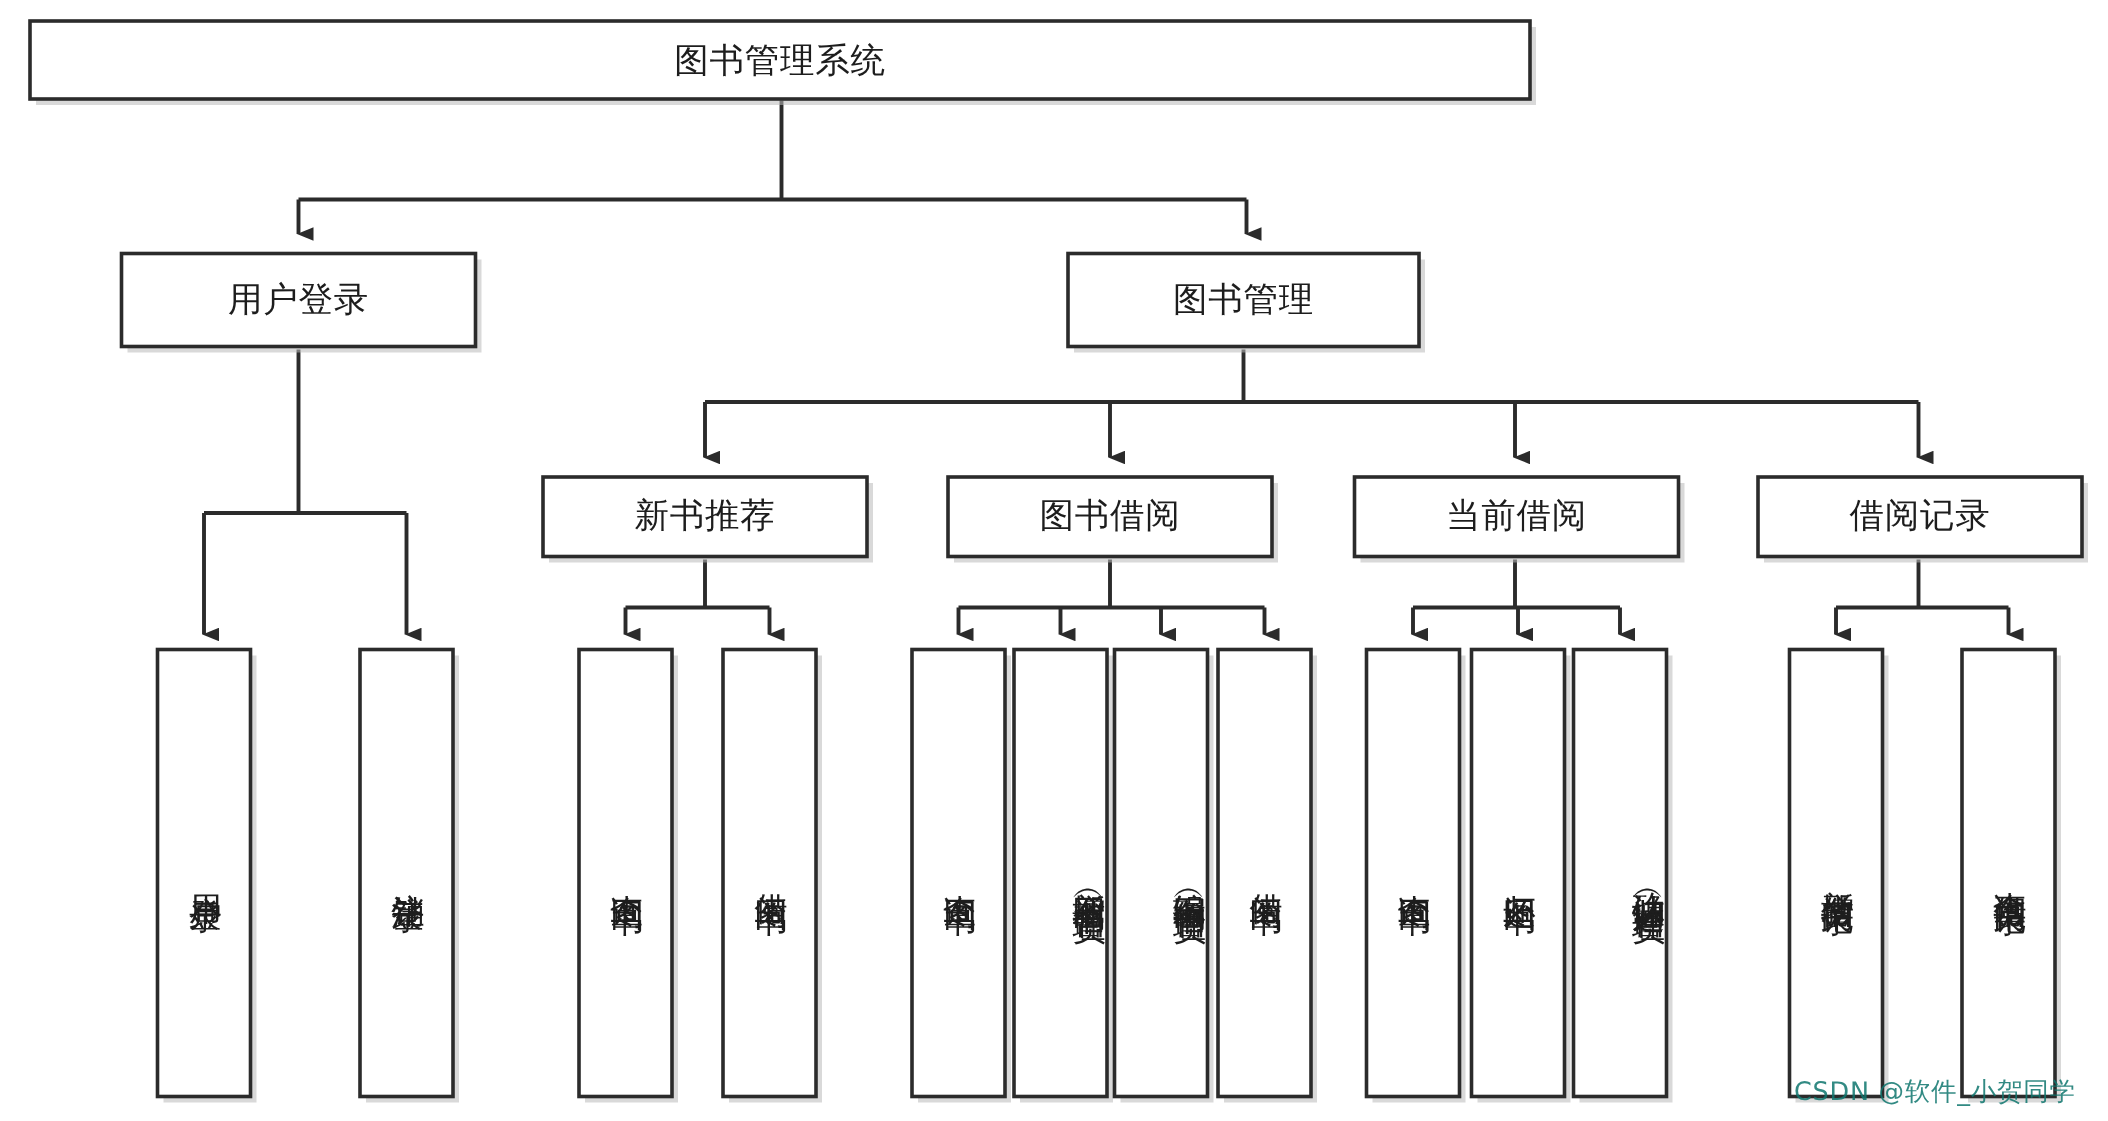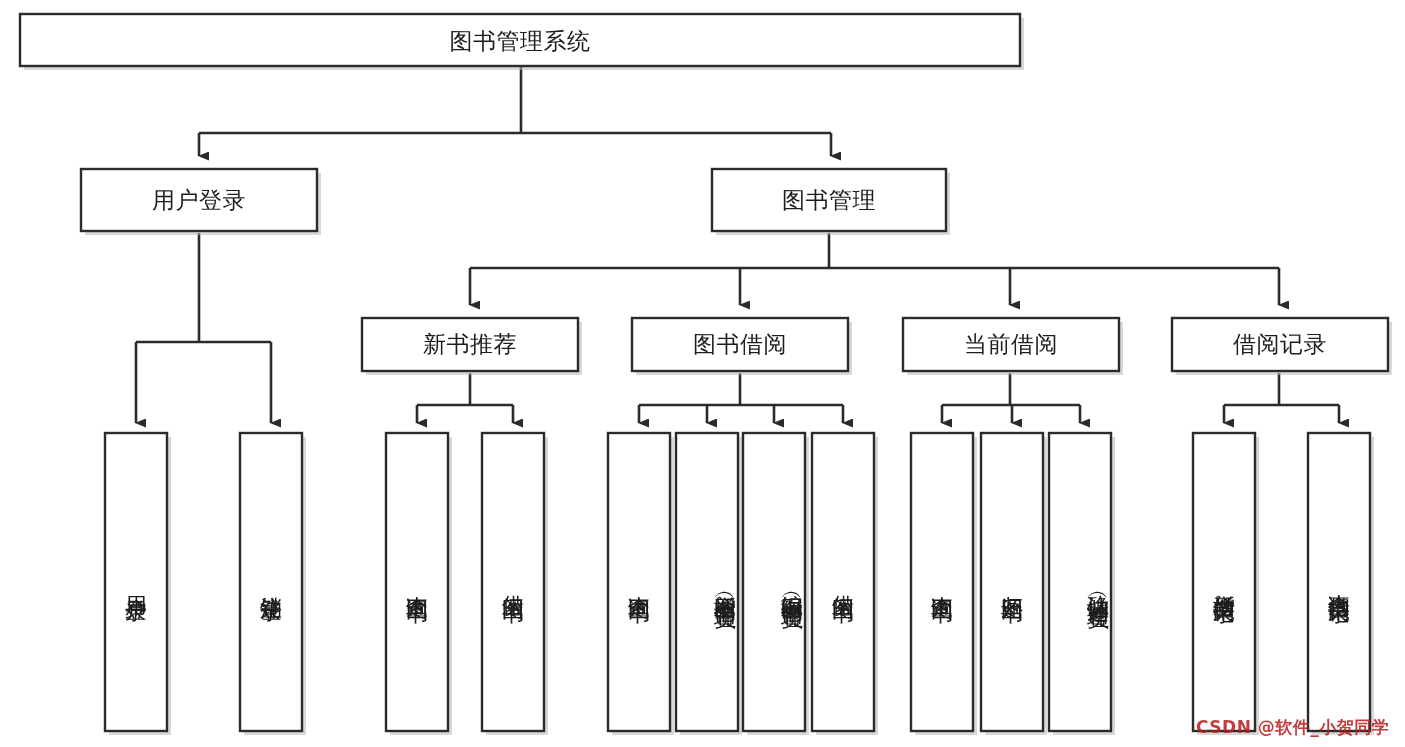--- a/index.html
+++ b/index.html
@@ -67,25 +67,24 @@
     white-space: nowrap;
     pointer-events: none;
   }
   .node-label-v.centered {
     align-items: center;
   }
   .watermark {
     position: absolute;
     font-family: "DejaVu Sans", "Liberation Sans", sans-serif;
     font-size: 17px;
-    color: #b91c1c;
+    color: #0f766e;
     opacity: 0.85;
     white-space: nowrap;
     letter-spacing: 0.5px;
-    font-weight: bold;
   }
 </style>
 </head>
 <body>
 
 <div id="diagram-root">
 
   <svg id="chart-svg" viewBox="0 0 1405 747" xmlns="http://www.w3.org/2000/svg">
     <defs>
       <marker id="arrowhead" markerWidth="9" markerHeight="11" refX="4.5" refY="10" orient="auto" markerUnits="userSpaceOnUse">

